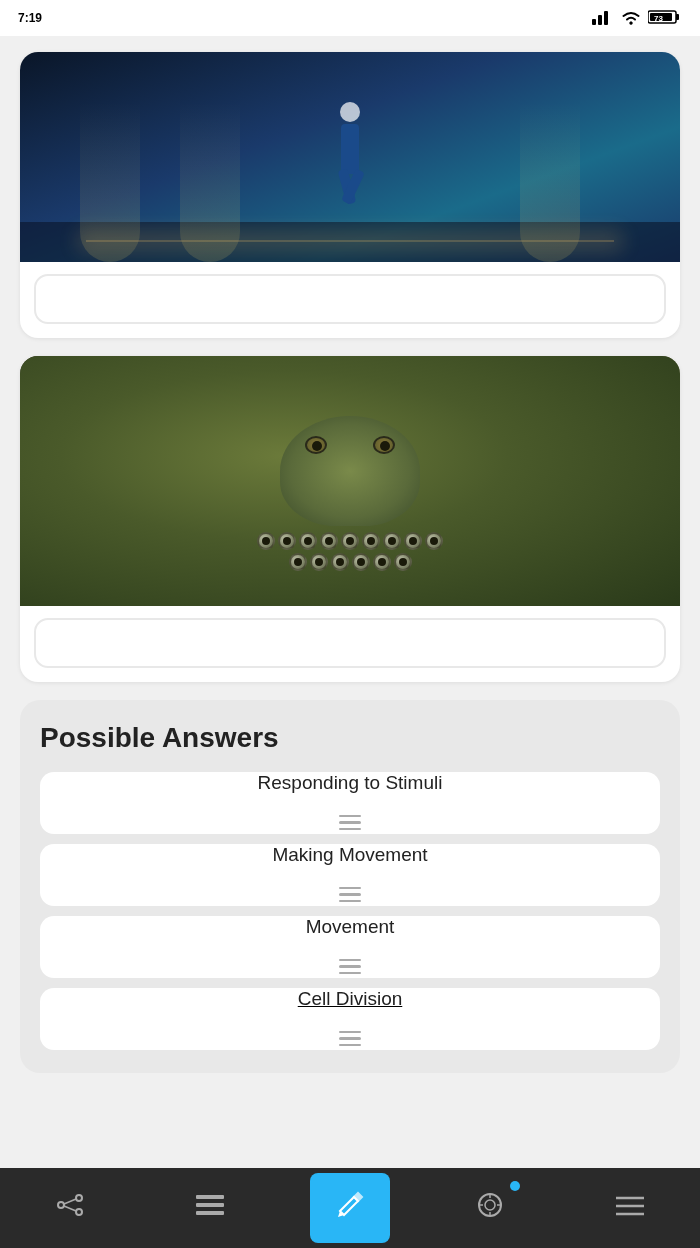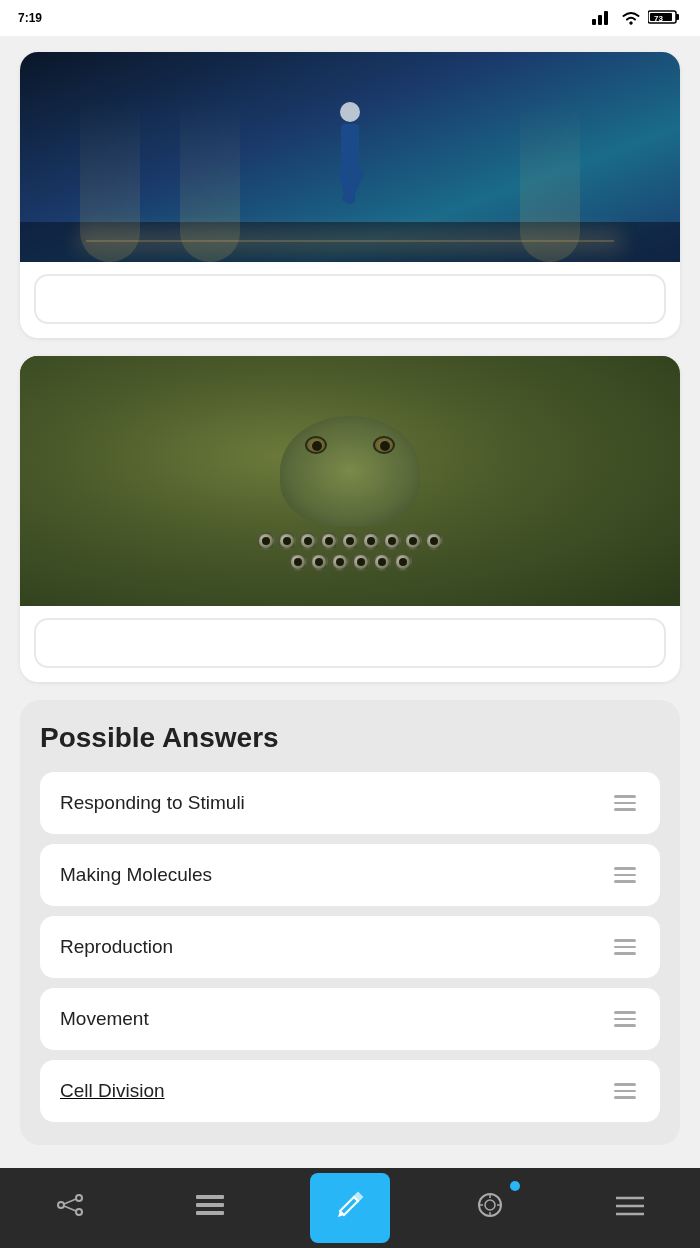--- a/index.html
+++ b/index.html
@@ -229,20 +229,21 @@
     .answer-item {
       background: #fff;
       border-radius: 14px;
       display: flex;
       align-items: center;
       justify-content: space-between;
       padding: 0 20px;
       height: 62px;
       margin-bottom: 10px;
       cursor: grab;
+      flex-direction: column;
     }
     .answer-item:last-child {
       margin-bottom: 1px;
       text-decoration: underline;
     }
     .answer-text {
       font-size: 19px;
       color: #222;
       font-weight: 400;
     }
@@ -395,36 +396,28 @@
     <div class="answer-item">
       <span class="answer-text">Responding to Stimuli</span>
       <div class="drag-handle">
         <div class="drag-line"></div>
         <div class="drag-line"></div>
         <div class="drag-line"></div>
       </div>
     </div>
 
     <div class="answer-item">
-      <span class="answer-text">Making Molecules</span>
+      <span class="answer-text">Making Movement</span>
       <div class="drag-handle">
         <div class="drag-line"></div>
         <div class="drag-line"></div>
         <div class="drag-line"></div>
       </div>
     </div>
 
-    <div class="answer-item">
-      <span class="answer-text">Reproduction</span>
-      <div class="drag-handle">
-        <div class="drag-line"></div>
-        <div class="drag-line"></div>
-        <div class="drag-line"></div>
-      </div>
-    </div>
 
     <div class="answer-item">
       <span class="answer-text">Movement</span>
       <div class="drag-handle">
         <div class="drag-line"></div>
         <div class="drag-line"></div>
         <div class="drag-line"></div>
       </div>
     </div>
 

